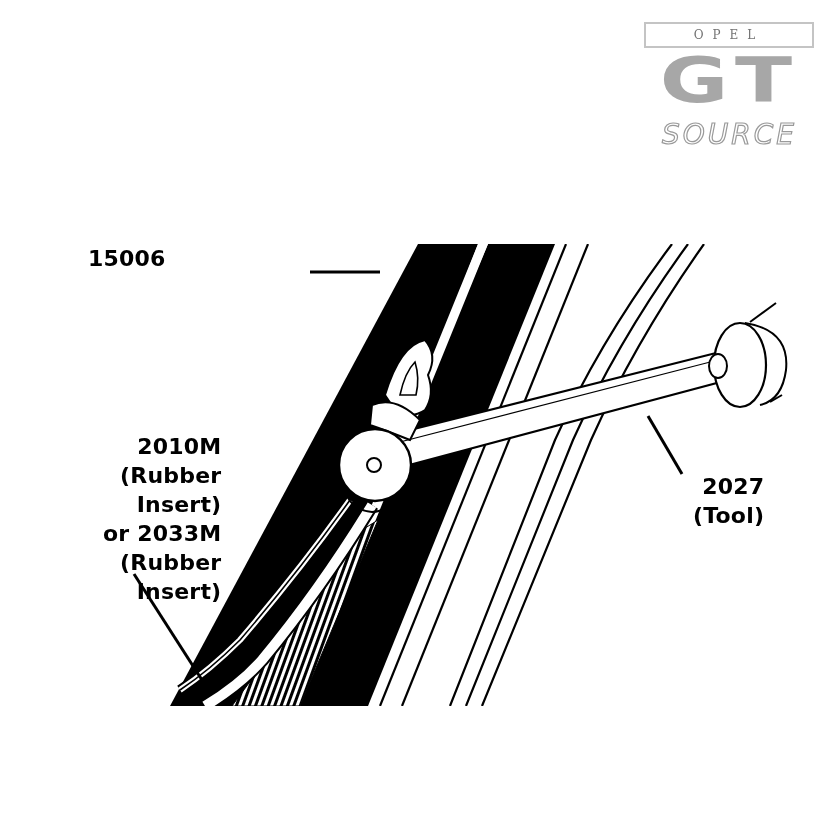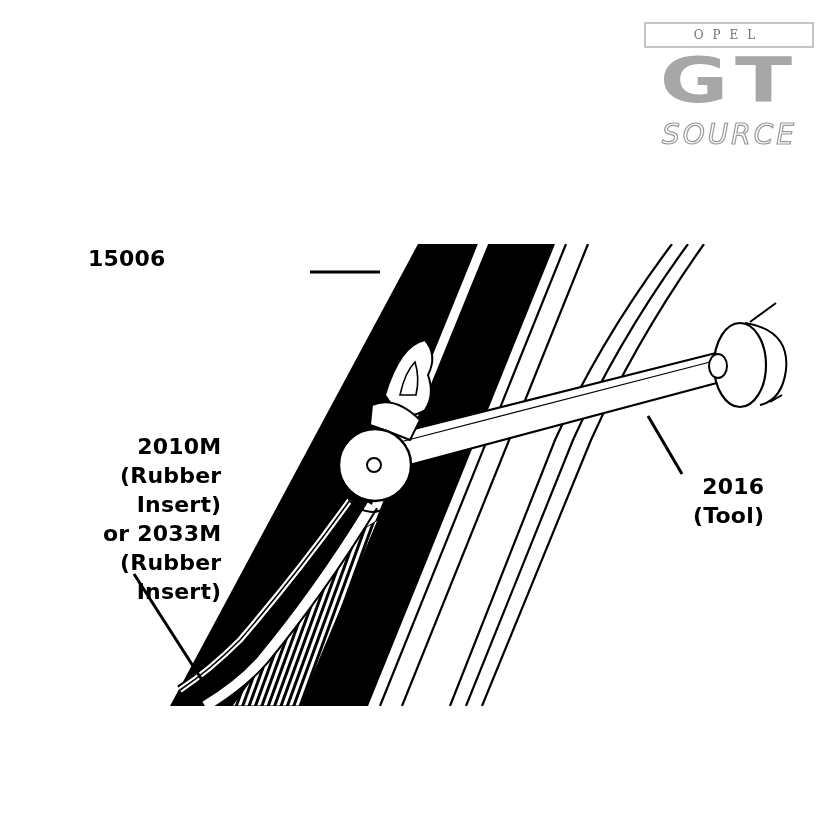--- a/index.html
+++ b/index.html
@@ -89,15 +89,15 @@
 <div class="label" style="left:103px; top:392px;margin-top:40px;">
   <span>2010M</span>
   <span>(Rubber</span>
   <span>Insert)</span>
   <span>or 2033M</span>
   <span>(Rubber</span>
   <span>Insert)</span>
 </div>
 
 <div class="label" style="left:693px; top:472px;">
-  <span>2016</span>
+  <span>2027</span>
   <span class="italic">(Tool)</span>
 </div>
 
 </body></html>

